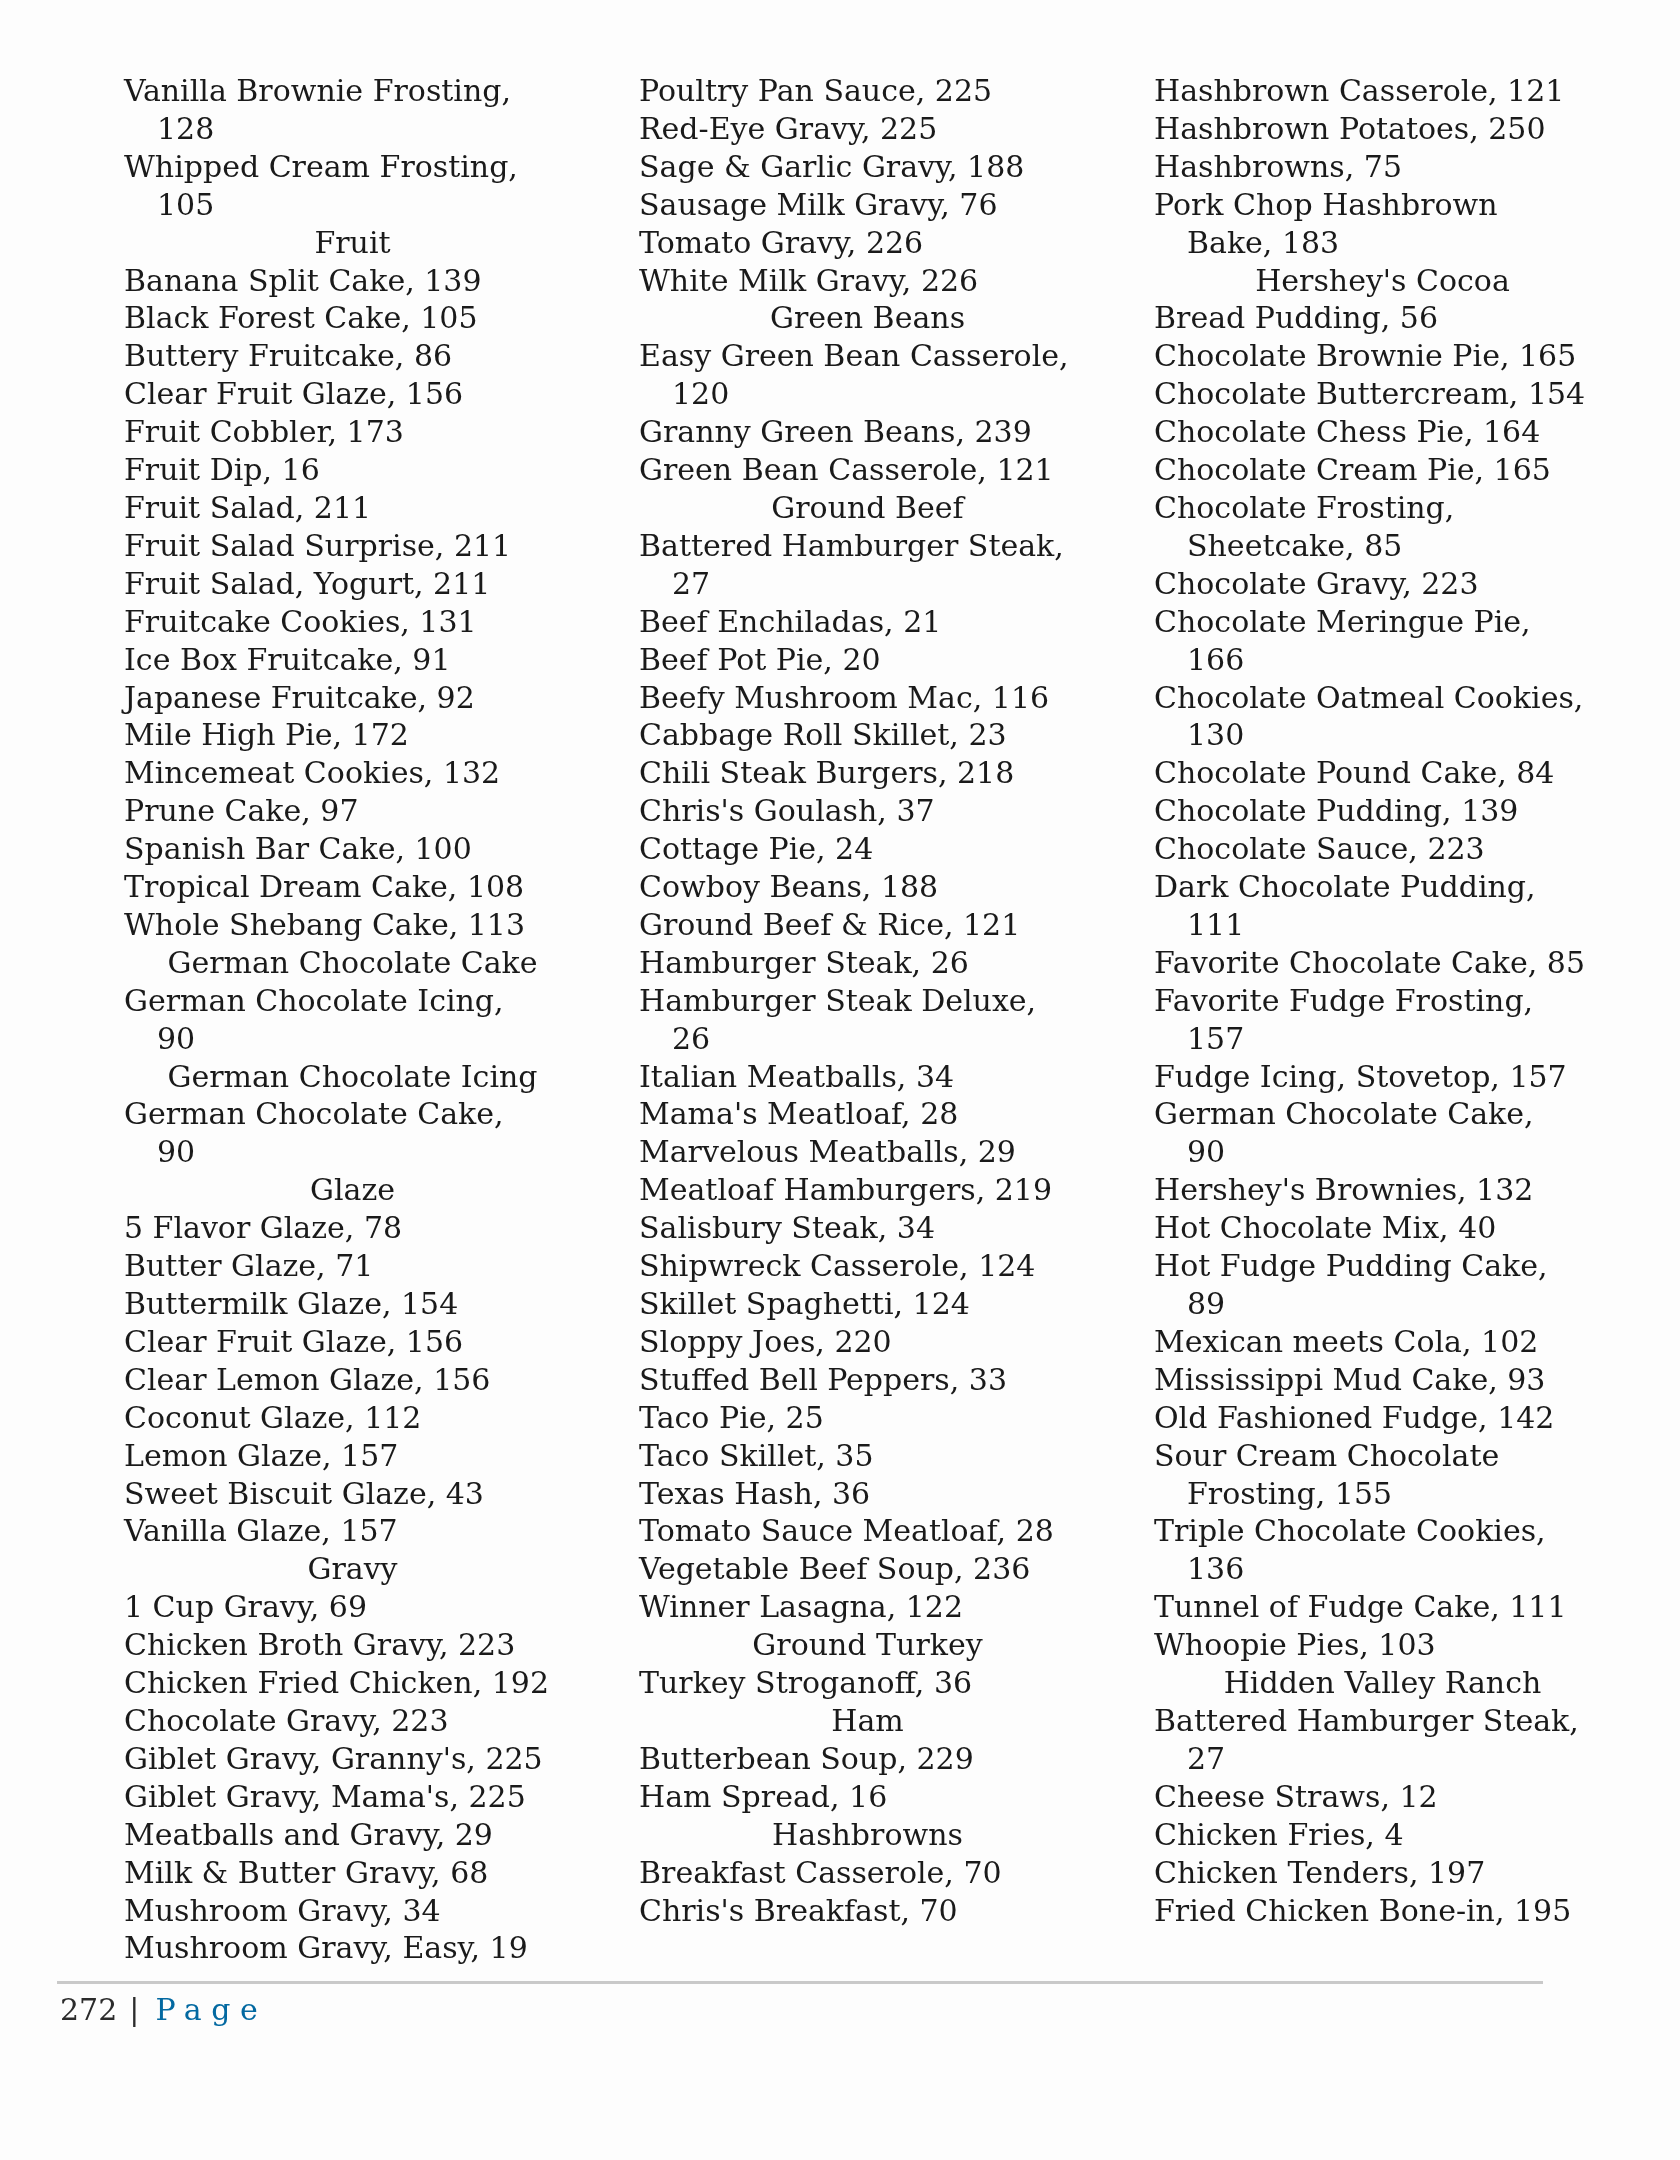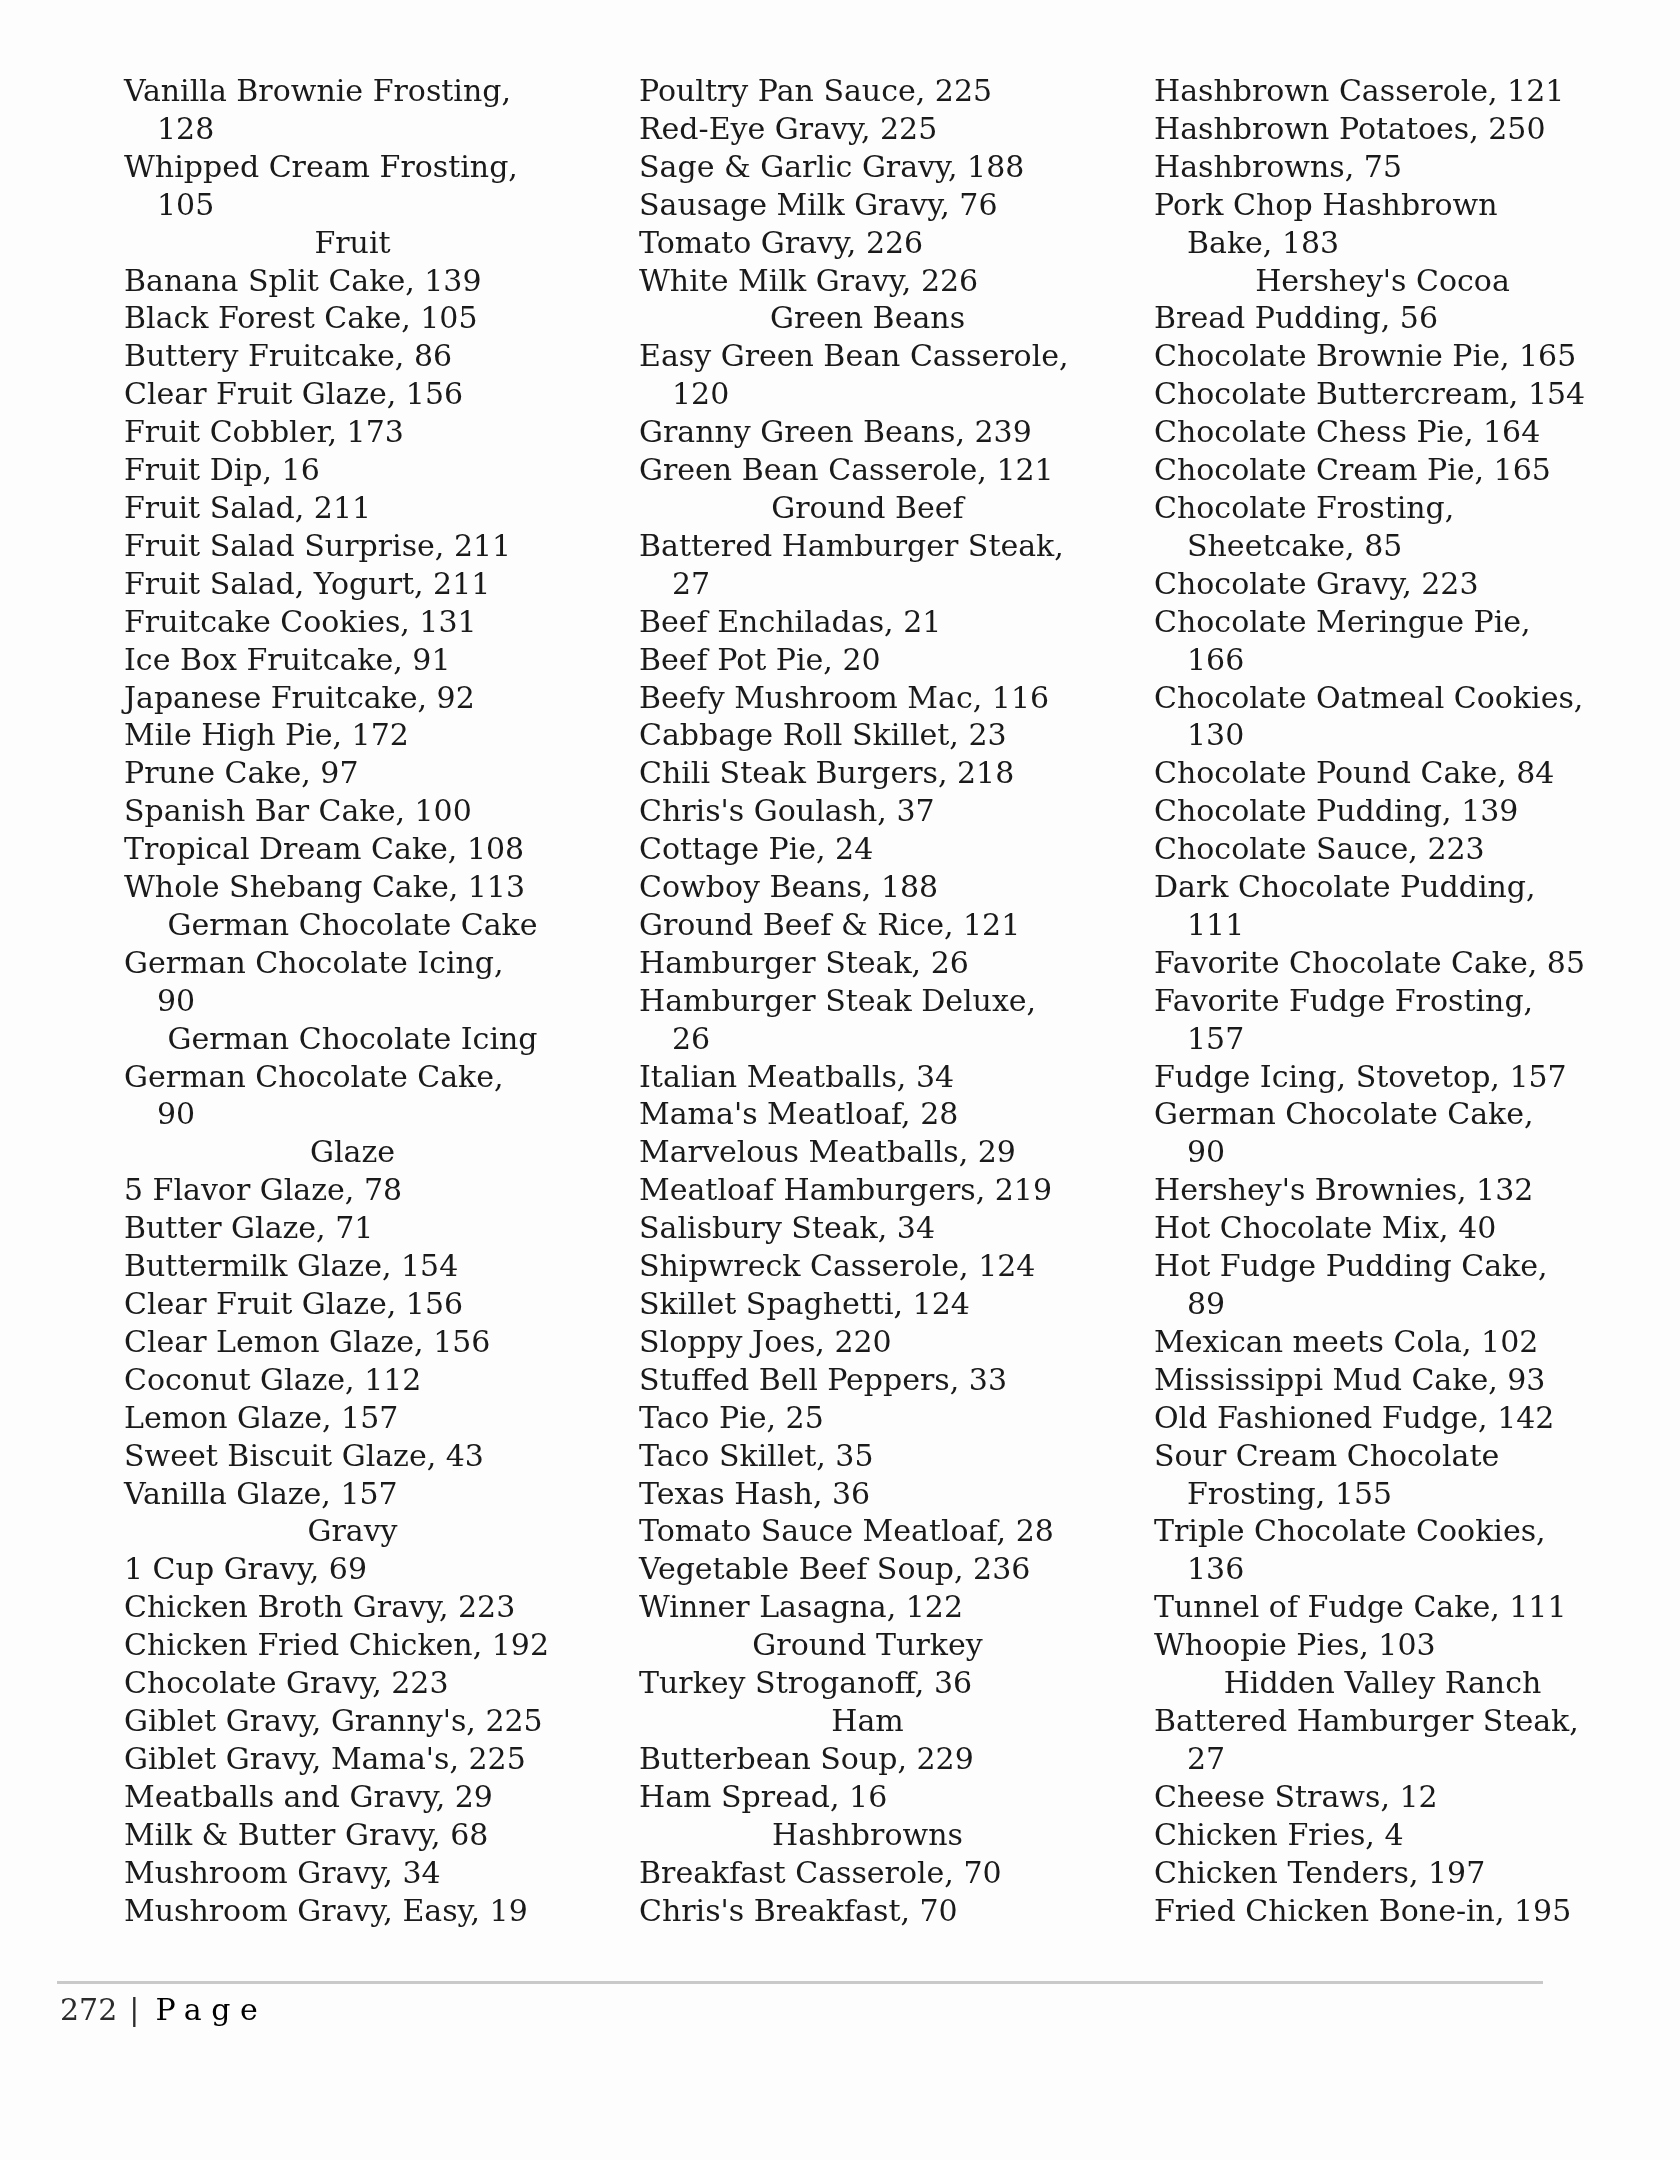--- a/index.html
+++ b/index.html
@@ -23,21 +23,21 @@
   .line{white-space:nowrap;}
   .footer-rule{
     position:absolute;left:57px;top:1981px;
     width:1486px;height:3px;background:#c9c9c9;
   }
   .footer{
     position:absolute;left:60px;top:1992px;
     font-size:30px;line-height:36px;color:#2b2b2b;
   }
   .footer .sep{margin:0 16px 0 12px;color:#2b2b2b;}
-  .footer .pageword{color:#000000;letter-spacing:0.32em;}
+  .footer .pageword{color:#0369a1;letter-spacing:0.32em;}
 </style>
 </head>
 <body>
 
 <div class="page">
   <div class="columns">
       <div class="col">
         <div class="entry"><span class="line">Vanilla Brownie Frosting,</span><br><span class="line">128</span></div>
         <div class="entry"><span class="line">Whipped Cream Frosting,</span><br><span class="line">105</span></div>
         <div class="hdr">Fruit</div>
@@ -47,20 +47,21 @@
         <div class="entry"><span class="line">Clear Fruit Glaze, 156</span></div>
         <div class="entry"><span class="line">Fruit Cobbler, 173</span></div>
         <div class="entry"><span class="line">Fruit Dip, 16</span></div>
         <div class="entry"><span class="line">Fruit Salad, 211</span></div>
         <div class="entry"><span class="line">Fruit Salad Surprise, 211</span></div>
         <div class="entry"><span class="line">Fruit Salad, Yogurt, 211</span></div>
         <div class="entry"><span class="line">Fruitcake Cookies, 131</span></div>
         <div class="entry"><span class="line">Ice Box Fruitcake, 91</span></div>
         <div class="entry"><span class="line">Japanese Fruitcake, 92</span></div>
         <div class="entry"><span class="line">Mile High Pie, 172</span></div>
+        <div class="entry"><span class="line">Mincemeat Cookies, 132</span></div>
         <div class="entry"><span class="line">Prune Cake, 97</span></div>
         <div class="entry"><span class="line">Spanish Bar Cake, 100</span></div>
         <div class="entry"><span class="line">Tropical Dream Cake, 108</span></div>
         <div class="entry"><span class="line">Whole Shebang Cake, 113</span></div>
         <div class="hdr">German Chocolate Cake</div>
         <div class="entry"><span class="line">German Chocolate Icing,</span><br><span class="line">90</span></div>
         <div class="hdr">German Chocolate Icing</div>
         <div class="entry"><span class="line">German Chocolate Cake,</span><br><span class="line">90</span></div>
         <div class="hdr">Glaze</div>
         <div class="entry"><span class="line">5 Flavor Glaze, 78</span></div>

